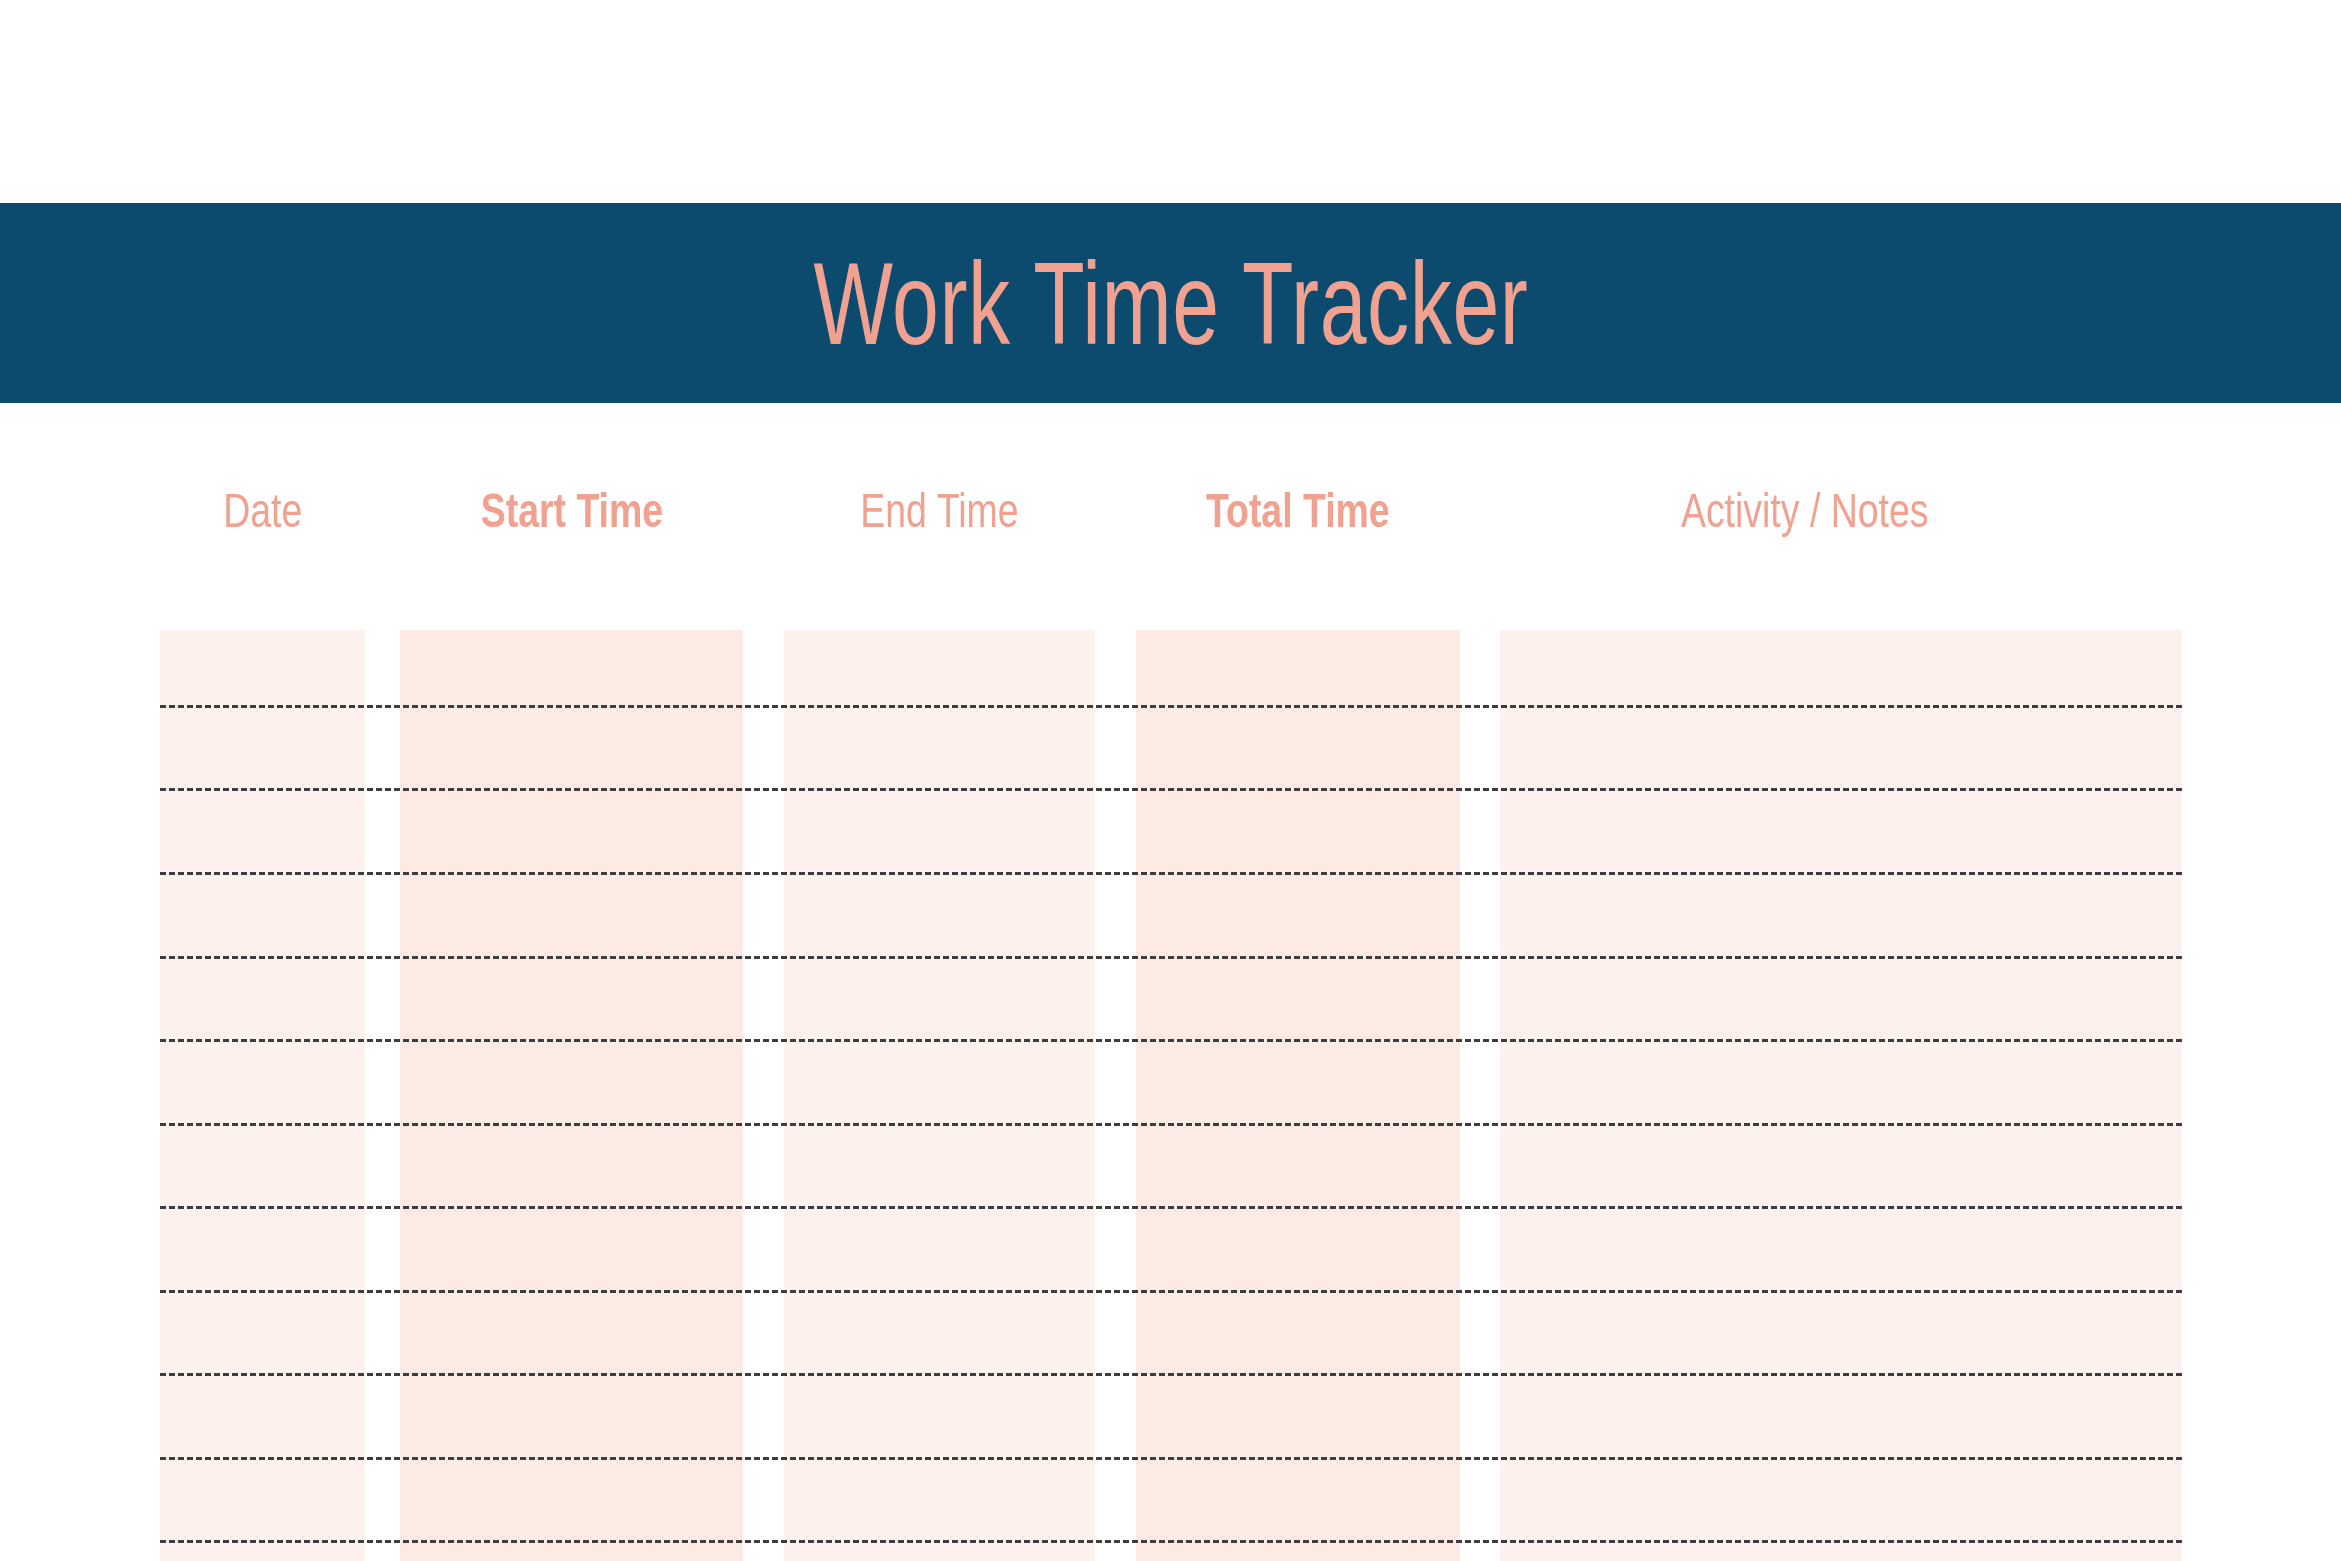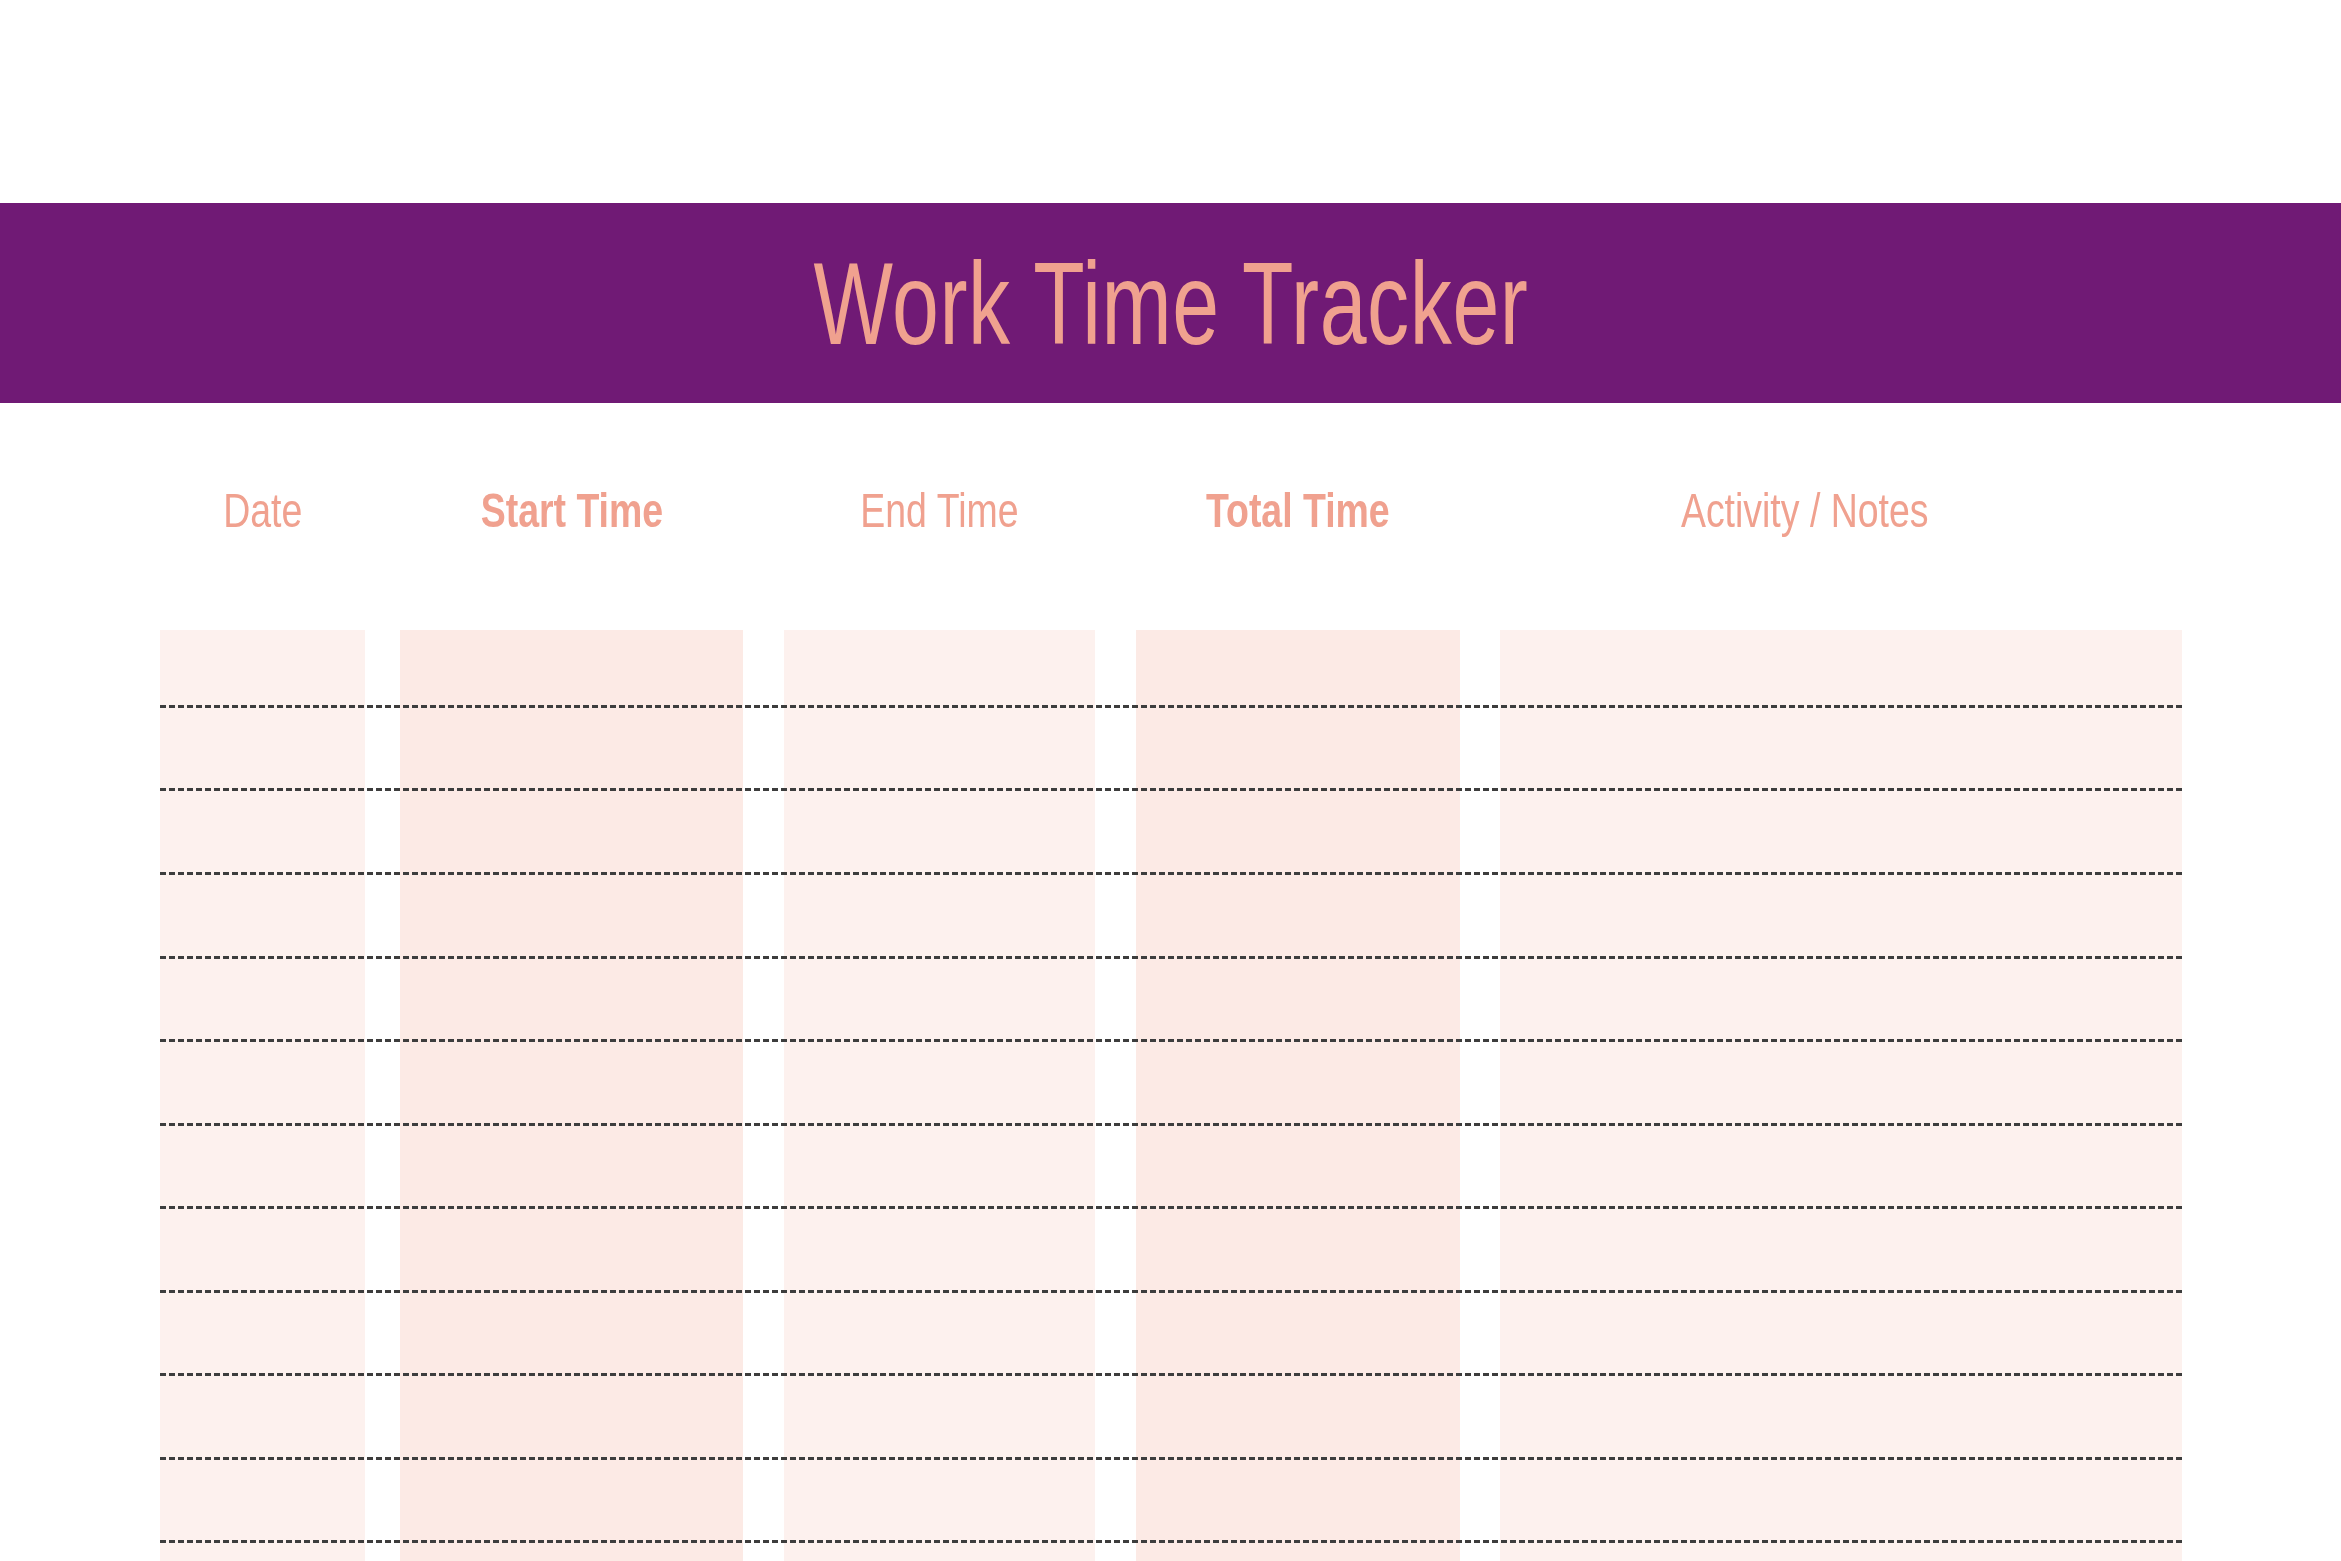--- a/index.html
+++ b/index.html
@@ -15,21 +15,21 @@
     font-family: "Liberation Sans", sans-serif;
   }
 
   
   #title-band {
     position: absolute;
     left: 0;
     top: 203px;
     width: 2342px;
     height: 200px;
-    background: #701a75;
+    background: #0c4a6e;
   }
   #page-title {
     position: absolute;
     left: 0;
     top: 0;
     width: 2342px;
     height: 200px;
     display: flex;
     align-items: center;
     justify-content: center;

